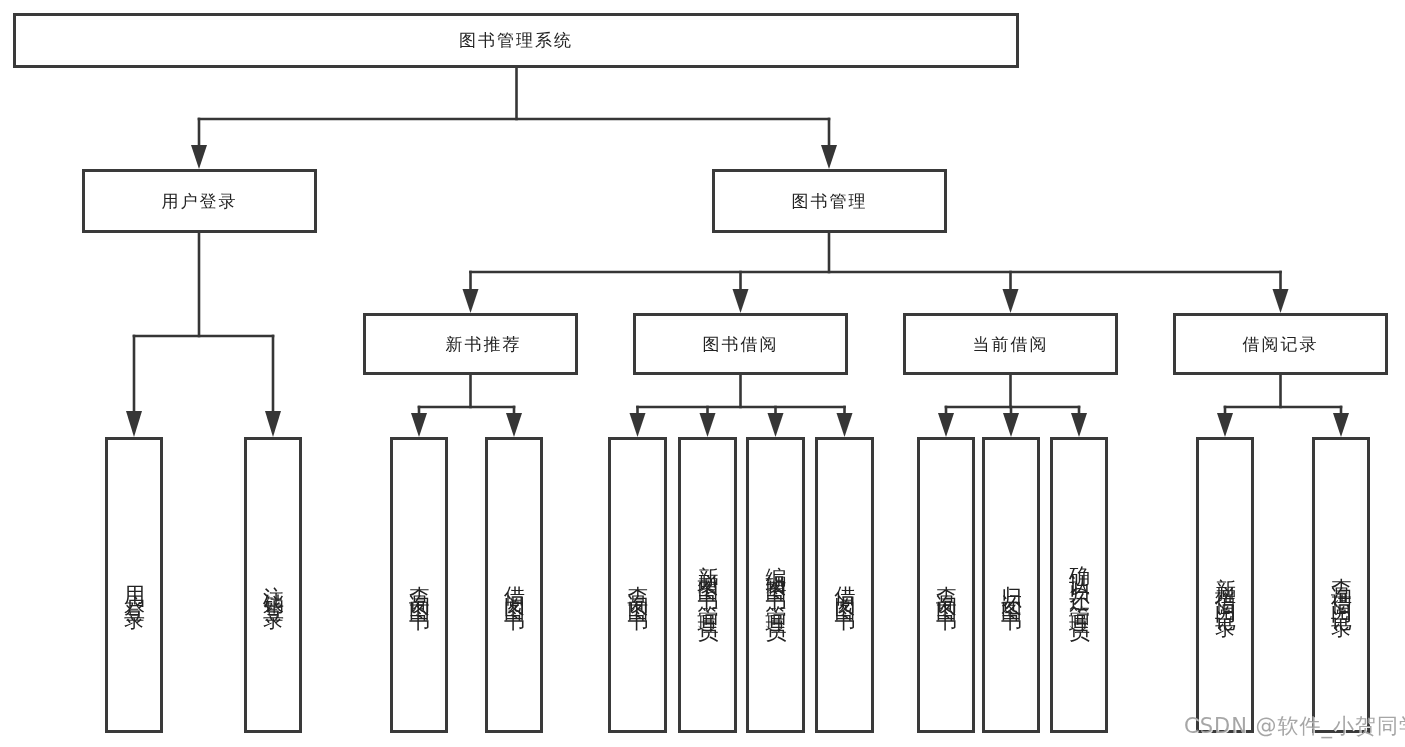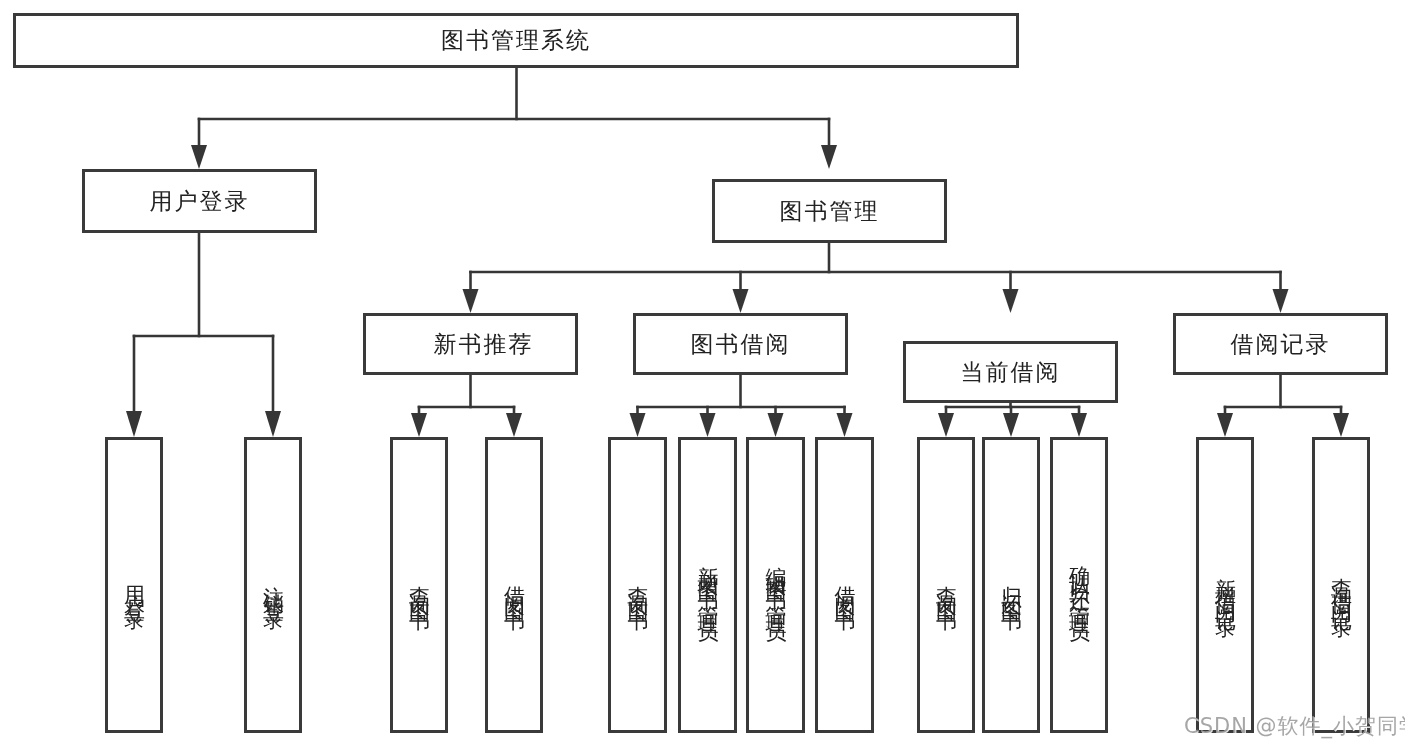--- a/index.html
+++ b/index.html
@@ -32,21 +32,21 @@
   }
   .node {
     position: absolute;
     box-sizing: border-box;
     border: 3px solid #3a3a3a;
     background: #ffffff;
     display: flex;
     align-items: center;
     justify-content: center;
     color: #222222;
-    font-size: 23px;
+    font-size: 17px;
     letter-spacing: 2px;
     z-index: 2;
     text-align: center;
   }
   .node.vertical {
     writing-mode: vertical-rl;
     letter-spacing: 8px;
     font-size: 21px;
     line-height: 1;
   }
@@ -139,25 +139,25 @@
       <line x1="1225" y1="407" x2="1225" y2="417"></line>
       <polygon points="1217,413 1233,413 1225,437"></polygon>
       <line x1="1341" y1="407" x2="1341" y2="417"></line>
       <polygon points="1333,413 1349,413 1341,437"></polygon>
     </g>
   </svg>
 
   <div class="node" style="left:13px; top:13px; width:1006px; height:55px;">图书管理系统</div>
 
   <div class="node" style="left:82px; top:169px; width:235px; height:64px;">用户登录</div>
-  <div class="node" style="left:712px; top:169px; width:235px; height:64px;margin-top:10px;">图书管理</div>
+  <div class="node" style="left:712px; top:169px; width:235px; height:64px;">图书管理</div>
 
   <div class="node" style="left:363px; top:313px; width:215px; height:62px;padding-left:26px;">新书推荐</div>
   <div class="node" style="left:633px; top:313px; width:215px; height:62px;font-family:Liberation Serif, serif;">图书借阅</div>
-  <div class="node" style="left:903px; top:313px; width:215px; height:62px;margin-top:28px;">当前借阅</div>
+  <div class="node" style="left:903px; top:313px; width:215px; height:62px;">当前借阅</div>
   <div class="node" style="left:1173px; top:313px; width:215px; height:62px;">借阅记录</div>
 
   <div class="node vertical" style="left:105px; top:437px; width:58px; height:296px;">用户登录</div>
   <div class="node vertical" style="left:244px; top:437px; width:58px; height:296px;">注销登录</div>
 
   <div class="node vertical" style="left:390px; top:437px; width:58px; height:296px;">查询图书</div>
   <div class="node vertical" style="left:485px; top:437px; width:58px; height:296px;">借阅图书</div>
 
   <div class="node vertical" style="left:608px; top:437px; width:59px; height:296px;">查询图书</div>
   <div class="node vertical" style="left:678px; top:437px; width:59px; height:296px;">新增图书（管理员）</div>

